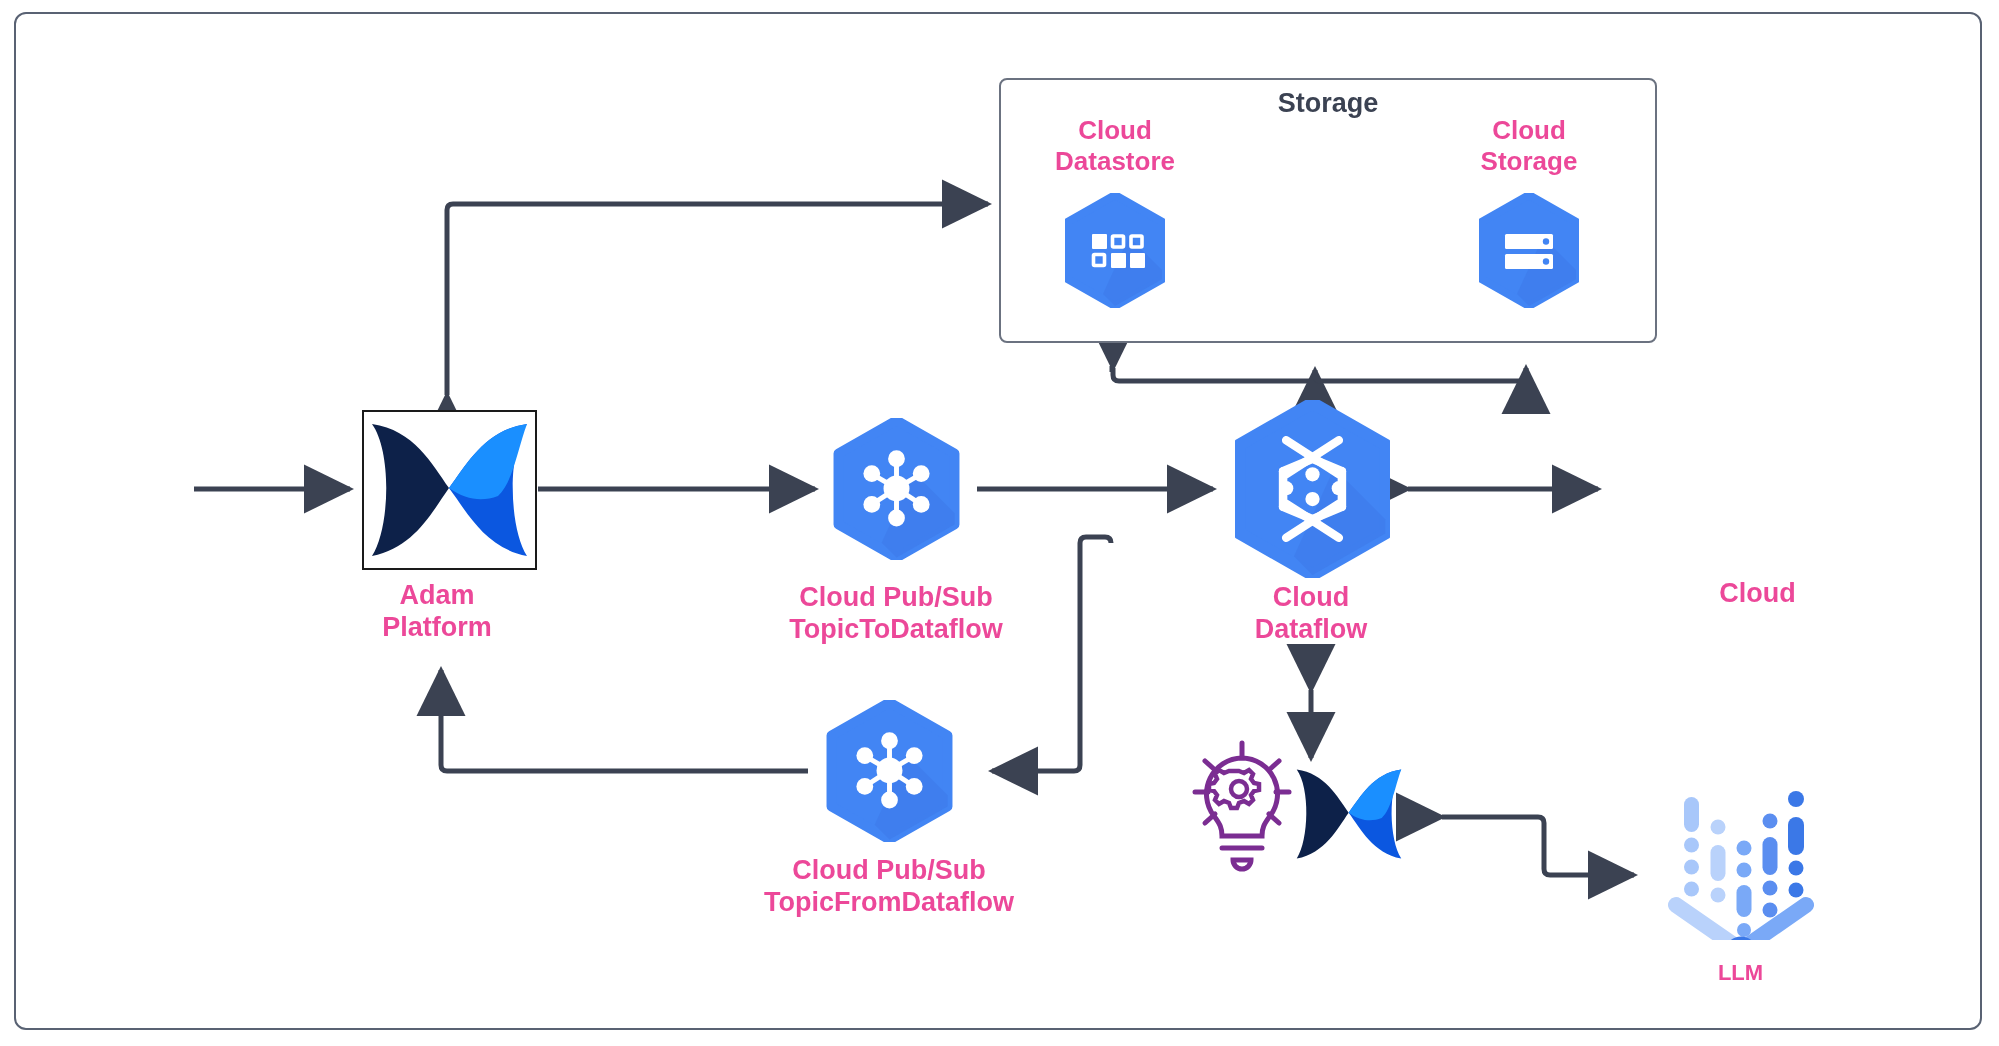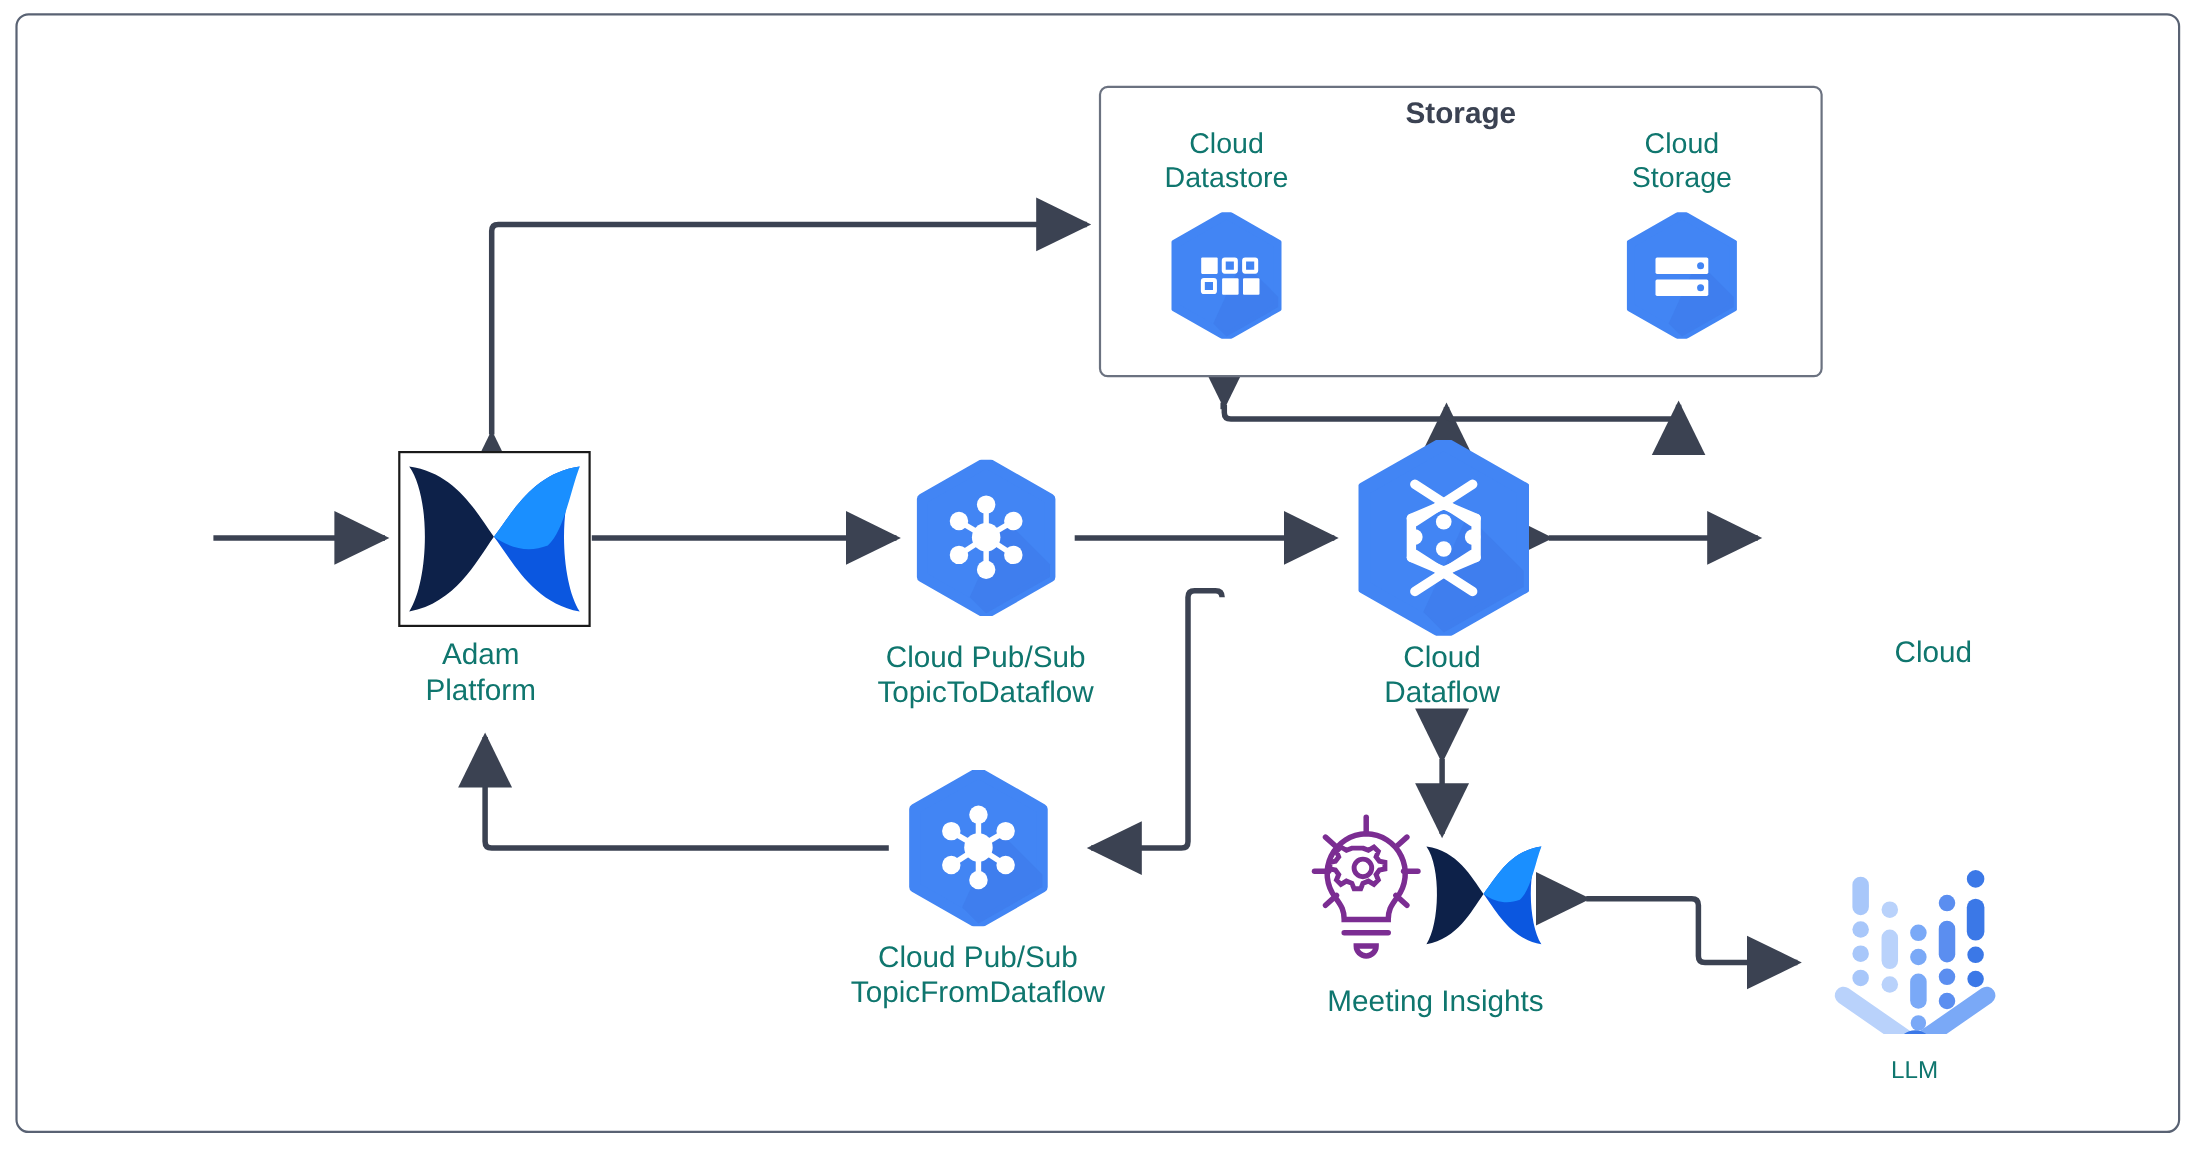--- a/index.html
+++ b/index.html
@@ -11,21 +11,21 @@
     overflow:hidden;
   }
   .outer-frame{
     position:absolute;left:14px;top:12px;width:1968px;height:1018px;
     border:2px solid #596273;border-radius:12px;box-sizing:border-box;
     background:#fff;
   }
   .node{position:absolute;}
   .node-label{
     position:absolute;text-align:center;
-    color:#0f766e;font-weight:normal;
+    color:#ec4899;font-weight:bold;
     font-family:"Liberation Sans", sans-serif;
     line-height:1.18;
     white-space:pre-line;
     left:0;width:100%;
   }
   svg.layer{position:absolute;left:0;top:0;width:1999px;height:1046px;pointer-events:none;}
   .storage-group{
     position:absolute;
     border:2px solid #6b7280;
     border-radius:8px;
@@ -256,21 +256,20 @@
         </g>
       </svg>
     </div>
     <div style="position:absolute;left:115px;top:20px;">
       <svg width="118" height="108" viewBox="0 0 175 160">
         <path d="M10,14 C52,20 70,54 87,78 C70,102 52,138 10,146 C28,118 30,42 10,14 Z" fill="#0d2149"></path>
         <path d="M165,14 C123,20 105,54 87,78 C105,102 123,138 165,146 C147,118 145,42 165,14 Z" fill="#0b57e0"></path>
         <path d="M165,14 C123,20 105,54 87,78 C104,90 120,92 136,86 C151,72 156,38 165,14 Z" fill="#1a8fff"></path>
       </svg>
     </div>
-    <div class="node-label" style="top:155px;left:-20px;width:300px;font-size:27px;">Meeting Insights</div>
   </div>
 
   <div class="node" style="left:1648px;top:785px;width:185px;height:180px;">
     <div style="position:absolute;left:18px;top:0px;">
       <svg width="150" height="155" viewBox="0 0 150 155">
 
         <g fill="#a8c7fa">
           <rect x="18" y="12" width="15" height="35" rx="7.5"></rect>
           <circle cx="25.5" cy="60" r="7.5"></circle>
           <circle cx="25.5" cy="82" r="7.5"></circle>

